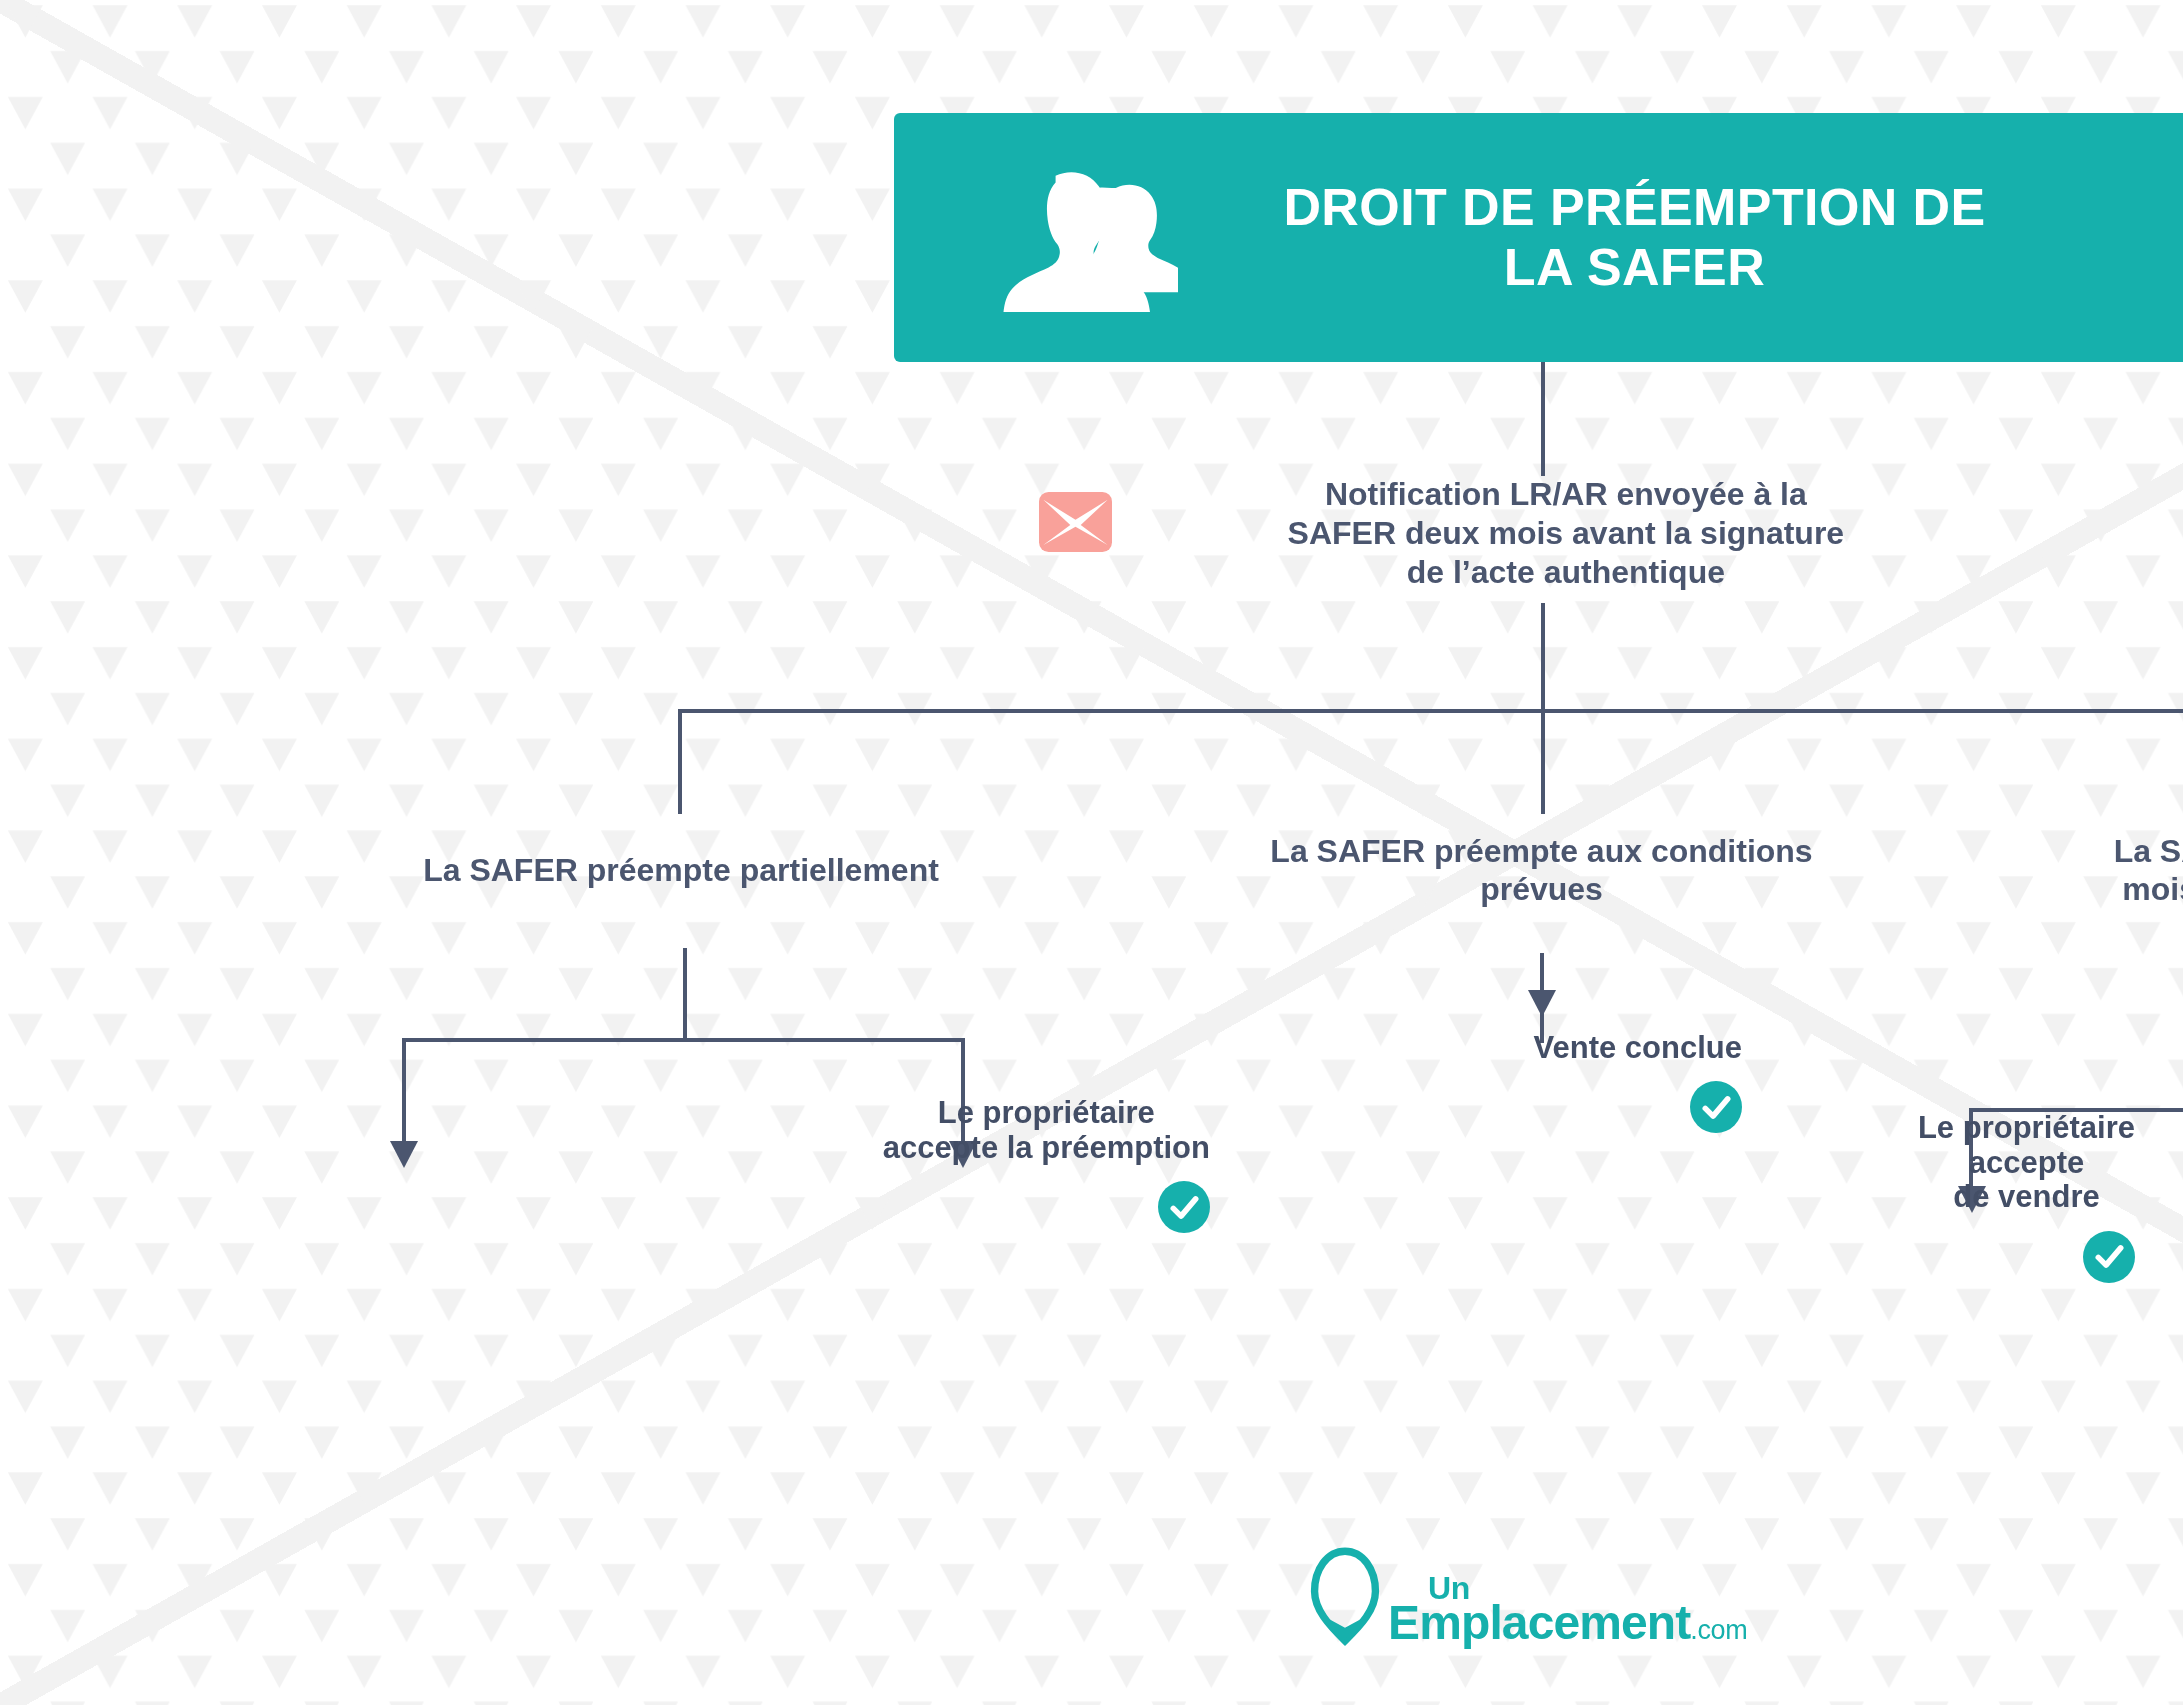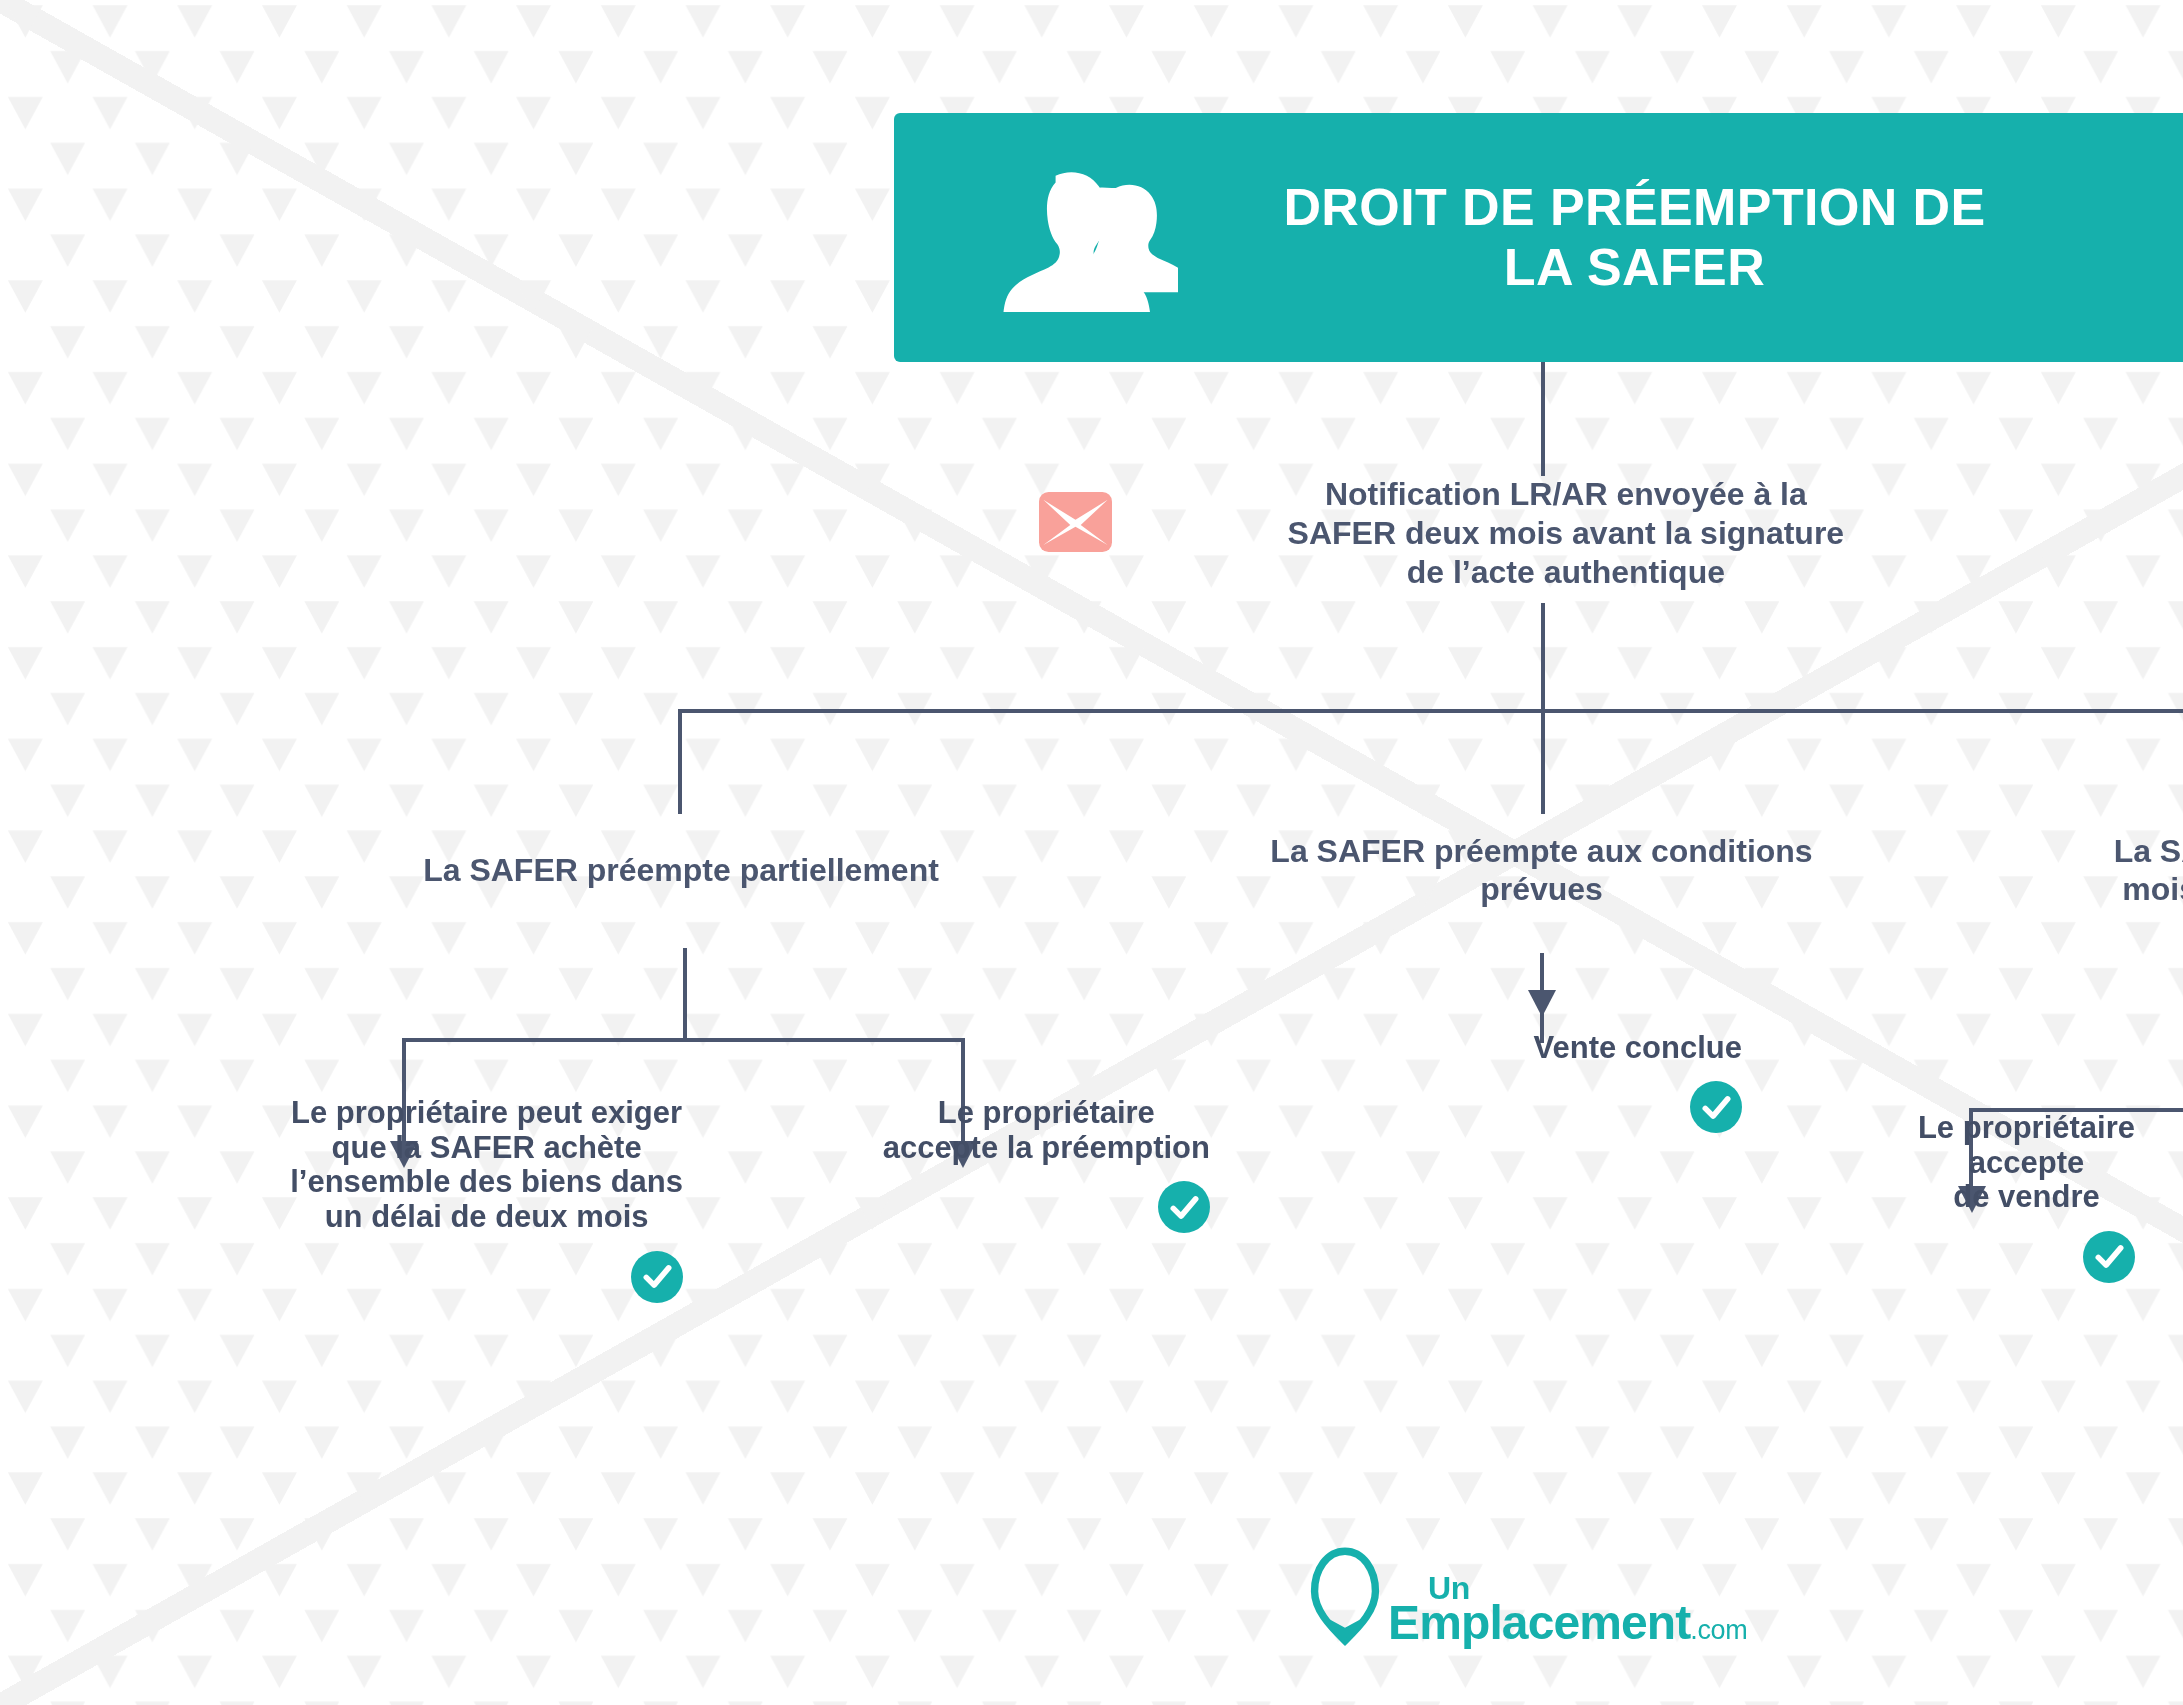--- a/index.html
+++ b/index.html
@@ -235,31 +235,20 @@
   <div class="vline" style="left:961px; top:1038px; height:111px;"></div>
   <div class="arrow-head" style="left:949px; top:1141px;"></div>
 
   <div class="vline" style="left:1540px; top:953px; height:90px;"></div>
   <div class="arrow-head" style="left:1528px; top:990px;"></div>
 
   <div class="hline" style="left:1969px; top:1108px; width:873px;"></div>
   <div class="vline" style="left:1969px; top:1108px; height:87px;"></div>
   <div class="arrow-head" style="left:1958px; top:1186px;"></div>
 
-  <div class="leaf" style="left:111px; top:1096px; width:572px;">
-    <div class="leaf-text">Le propriétaire peut exiger
-que la SAFER achète
-l’ensemble des biens dans
-un délai de deux mois</div>
-    <div class="badge ok">
-      <svg viewBox="0 0 72 72" xmlns="http://www.w3.org/2000/svg">
-        <path d="M10 38 L28 56 L62 16" fill="none" stroke="#ffffff" stroke-width="13" stroke-linecap="round" stroke-linejoin="round"></path>
-      </svg>
-    </div>
-  </div>
 
   <div class="leaf" style="left:712px; top:1096px; width:498px;">
     <div class="leaf-text">Le propriétaire
 accepte la préemption</div>
     <div class="badge ok">
       <svg viewBox="0 0 72 72" xmlns="http://www.w3.org/2000/svg">
         <path d="M10 38 L28 56 L62 16" fill="none" stroke="#ffffff" stroke-width="13" stroke-linecap="round" stroke-linejoin="round"></path>
       </svg>
     </div>
   </div>

